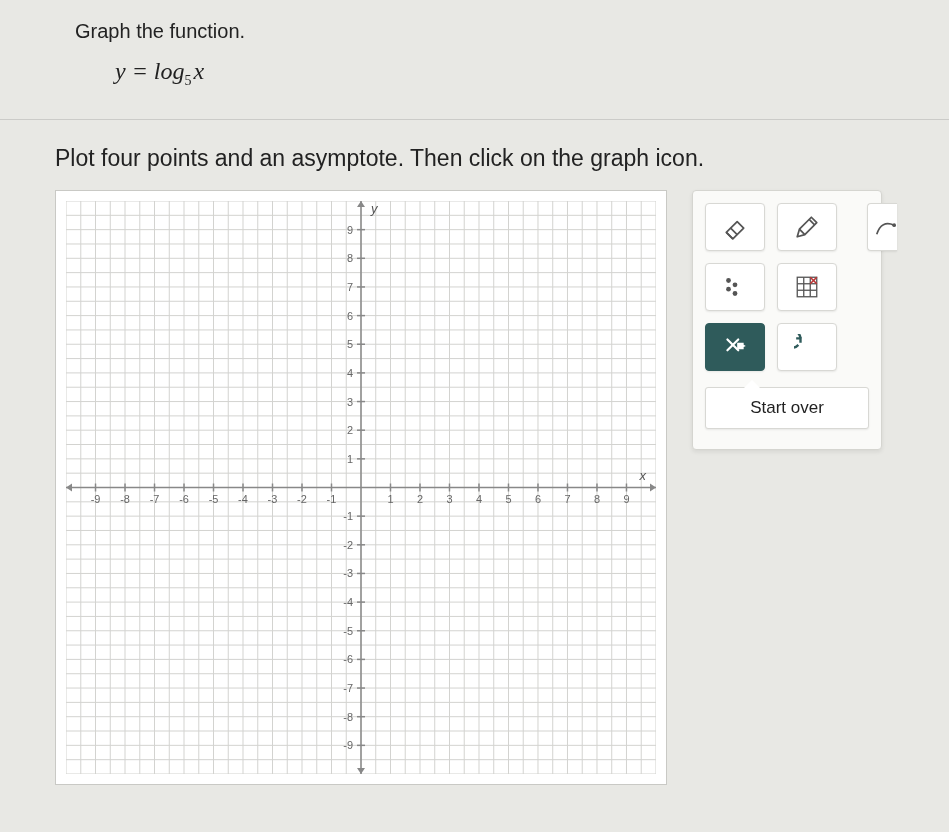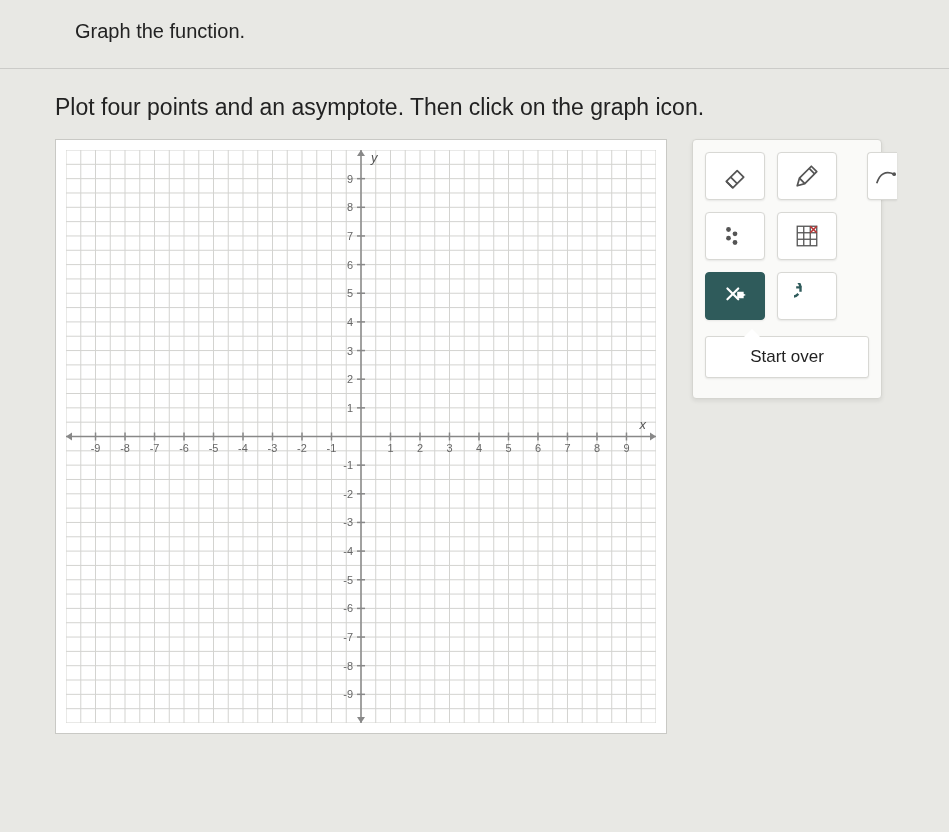--- a/index.html
+++ b/index.html
@@ -102,20 +102,23 @@
     overflow: hidden;
     display: flex; align-items: center; justify-content: flex-start;
     padding-left: 6px;
   }
 </style>
 </head>
 <body>
 
 <div class="question-block">
   <p class="title-line">Graph the function.</p>
+  <p class="equation">
+    <span>y = log</span><span class="sub">5</span><span style="margin-left:2px;">x</span>
+  </p>
 </div>
 
 <hr class="divider">
 
 <p class="instruction">Plot four points and an asymptote. Then click on the graph icon.</p>
 
 <div class="workspace">
 
   <div class="graph-box">
     <div class="graph-inner">

